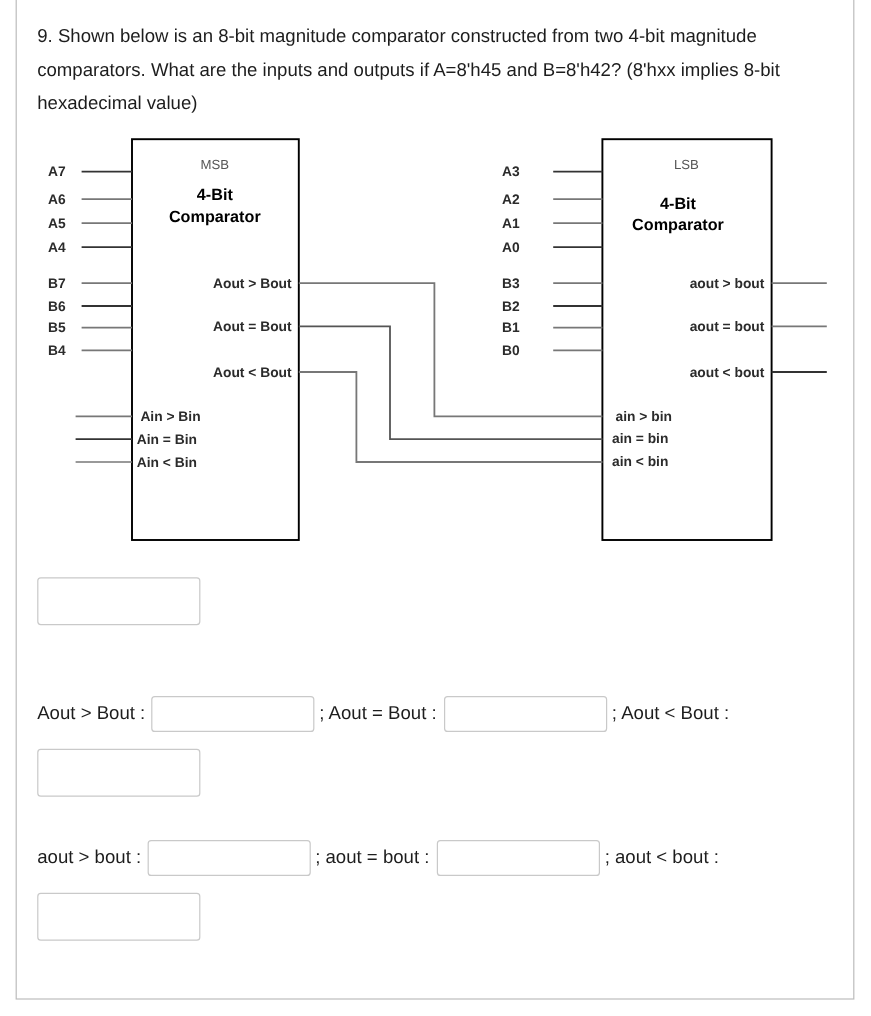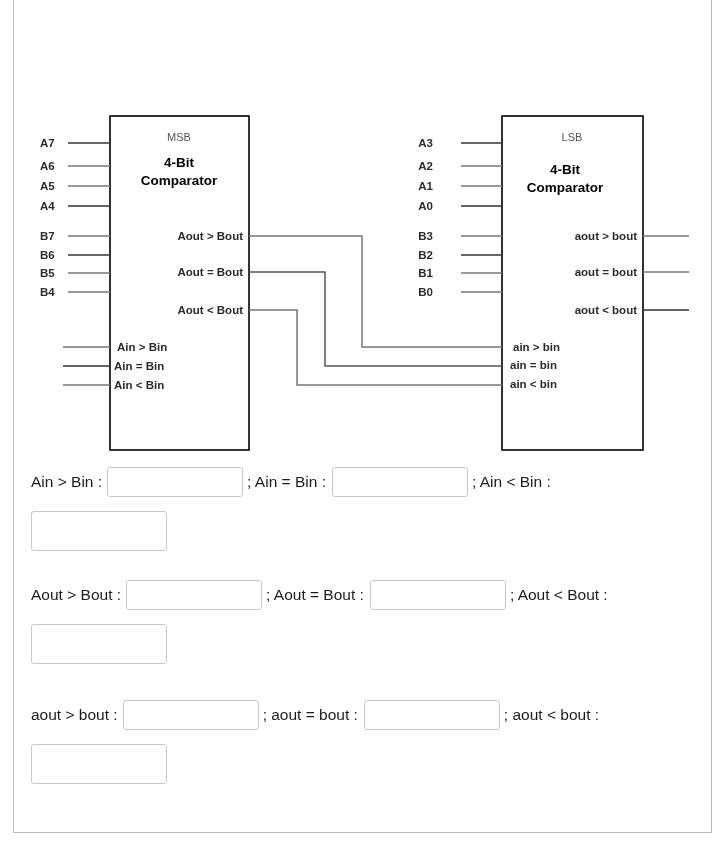--- a/index.html
+++ b/index.html
@@ -83,20 +83,21 @@
     margin-top: 14px;
   }
 </style>
 </head>
 <body>
 
 <div id="page">
 
   <div id="frame"></div>
 
+  <div id="question">9. Shown below is an 8-bit magnitude comparator constructed from two 4-bit magnitude comparators. What are the inputs and outputs if  A=8'h45 and B=8'h42? (8'hxx implies 8-bit hexadecimal value)</div>
 
   <svg id="schematic" viewBox="0 0 726 470" xmlns="http://www.w3.org/2000/svg">
 
     <rect x="110" y="116" width="139" height="334" fill="#ffffff" stroke="#000000" stroke-width="1.6"></rect>
 
     <line x1="68" y1="143" x2="110" y2="143" stroke="#333" stroke-width="1.5"></line>
     <line x1="68" y1="166" x2="110" y2="166" stroke="#777" stroke-width="1.4"></line>
     <line x1="68" y1="186" x2="110" y2="186" stroke="#777" stroke-width="1.4"></line>
     <line x1="68" y1="206" x2="110" y2="206" stroke="#333" stroke-width="1.5"></line>
 
@@ -168,27 +169,20 @@
     <path d="M249,236 L362,236 L362,347 L502,347" fill="none" stroke="#777" stroke-width="1.5"></path>
     <path d="M249,272 L325,272 L325,366 L502,366" fill="none" stroke="#555" stroke-width="1.5"></path>
     <path d="M249,310 L297,310 L297,385 L502,385" fill="none" stroke="#777" stroke-width="1.5"></path>
 
     <line x1="643" y1="236" x2="689" y2="236" stroke="#777" stroke-width="1.5"></line>
     <line x1="643" y1="272" x2="689" y2="272" stroke="#777" stroke-width="1.5"></line>
     <line x1="643" y1="310" x2="689" y2="310" stroke="#333" stroke-width="1.5"></line>
   </svg>
 
   <div class="ans-row" style="top:467px;">
-    <div class="ans-line1">
-      <span class="lbl">Ain &gt; Bin :</span>
-      <input class="abox w1" type="text" value="" style="">
-      <span class="sep">; Ain = Bin :</span>
-      <input class="abox w2" type="text" value="" style="">
-      <span class="sep">; Ain &lt; Bin :</span>
-    </div>
     <input class="abox tail" type="text" value="" style="">
   </div>
 
   <div class="ans-row" style="top:580px;">
     <div class="ans-line1">
       <span class="lbl">Aout &gt; Bout :</span>
       <input class="abox w1" type="text" value="" style="">
       <span class="sep">; Aout = Bout :</span>
       <input class="abox w2" type="text" value="" style="">
       <span class="sep">; Aout &lt; Bout :</span>

